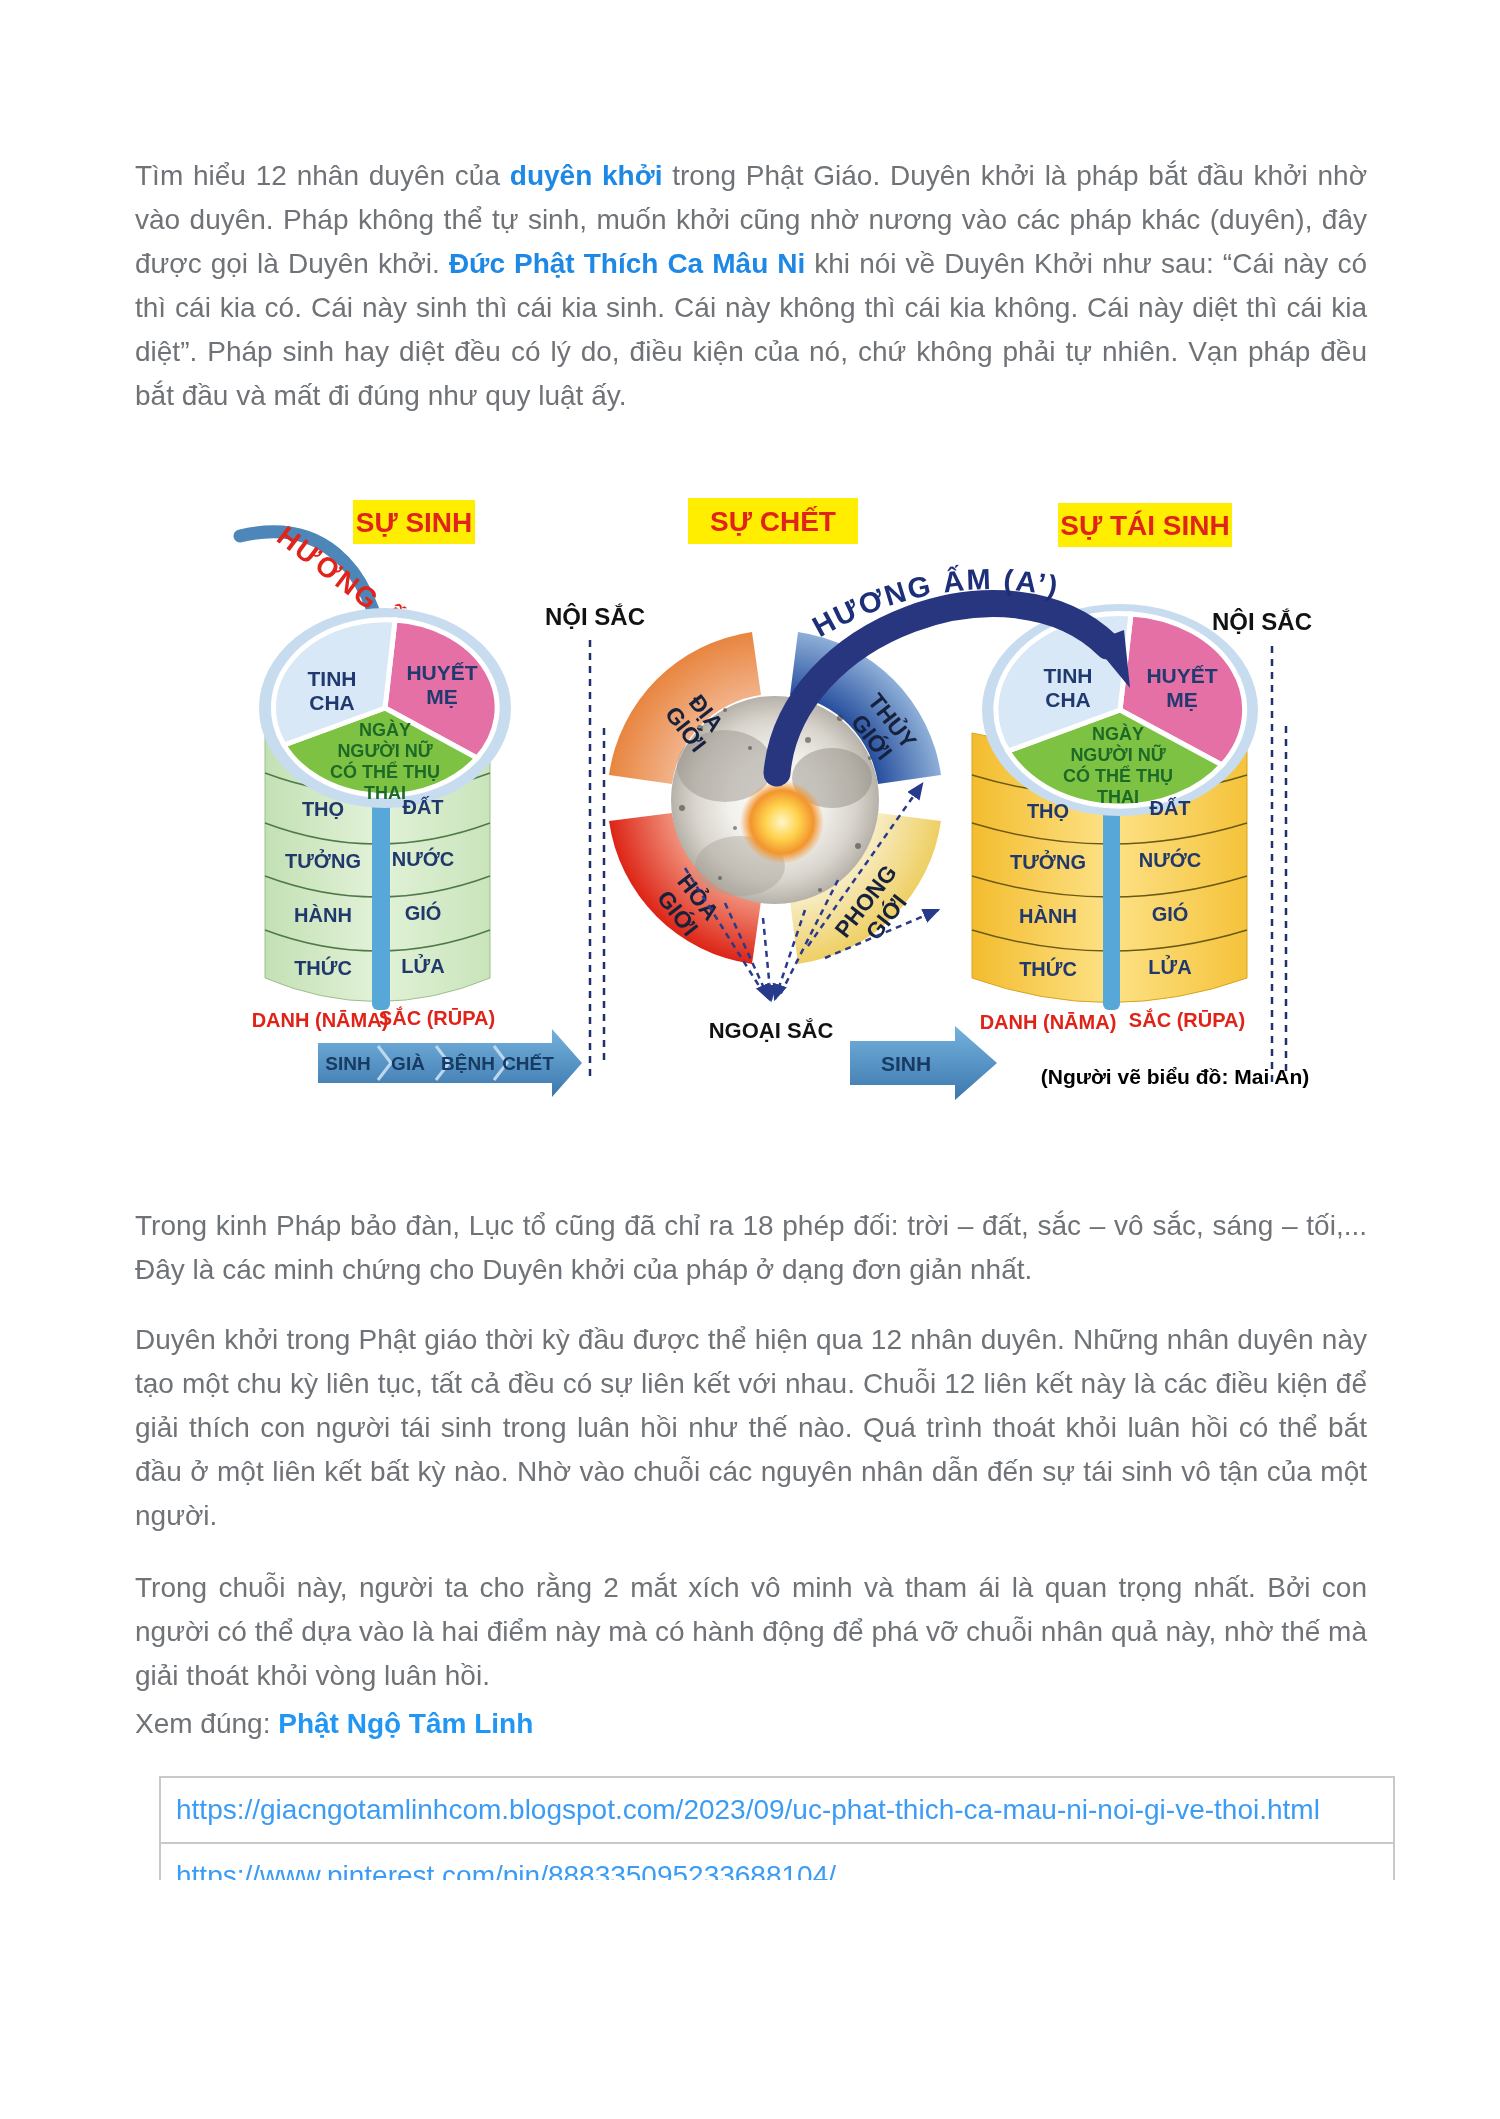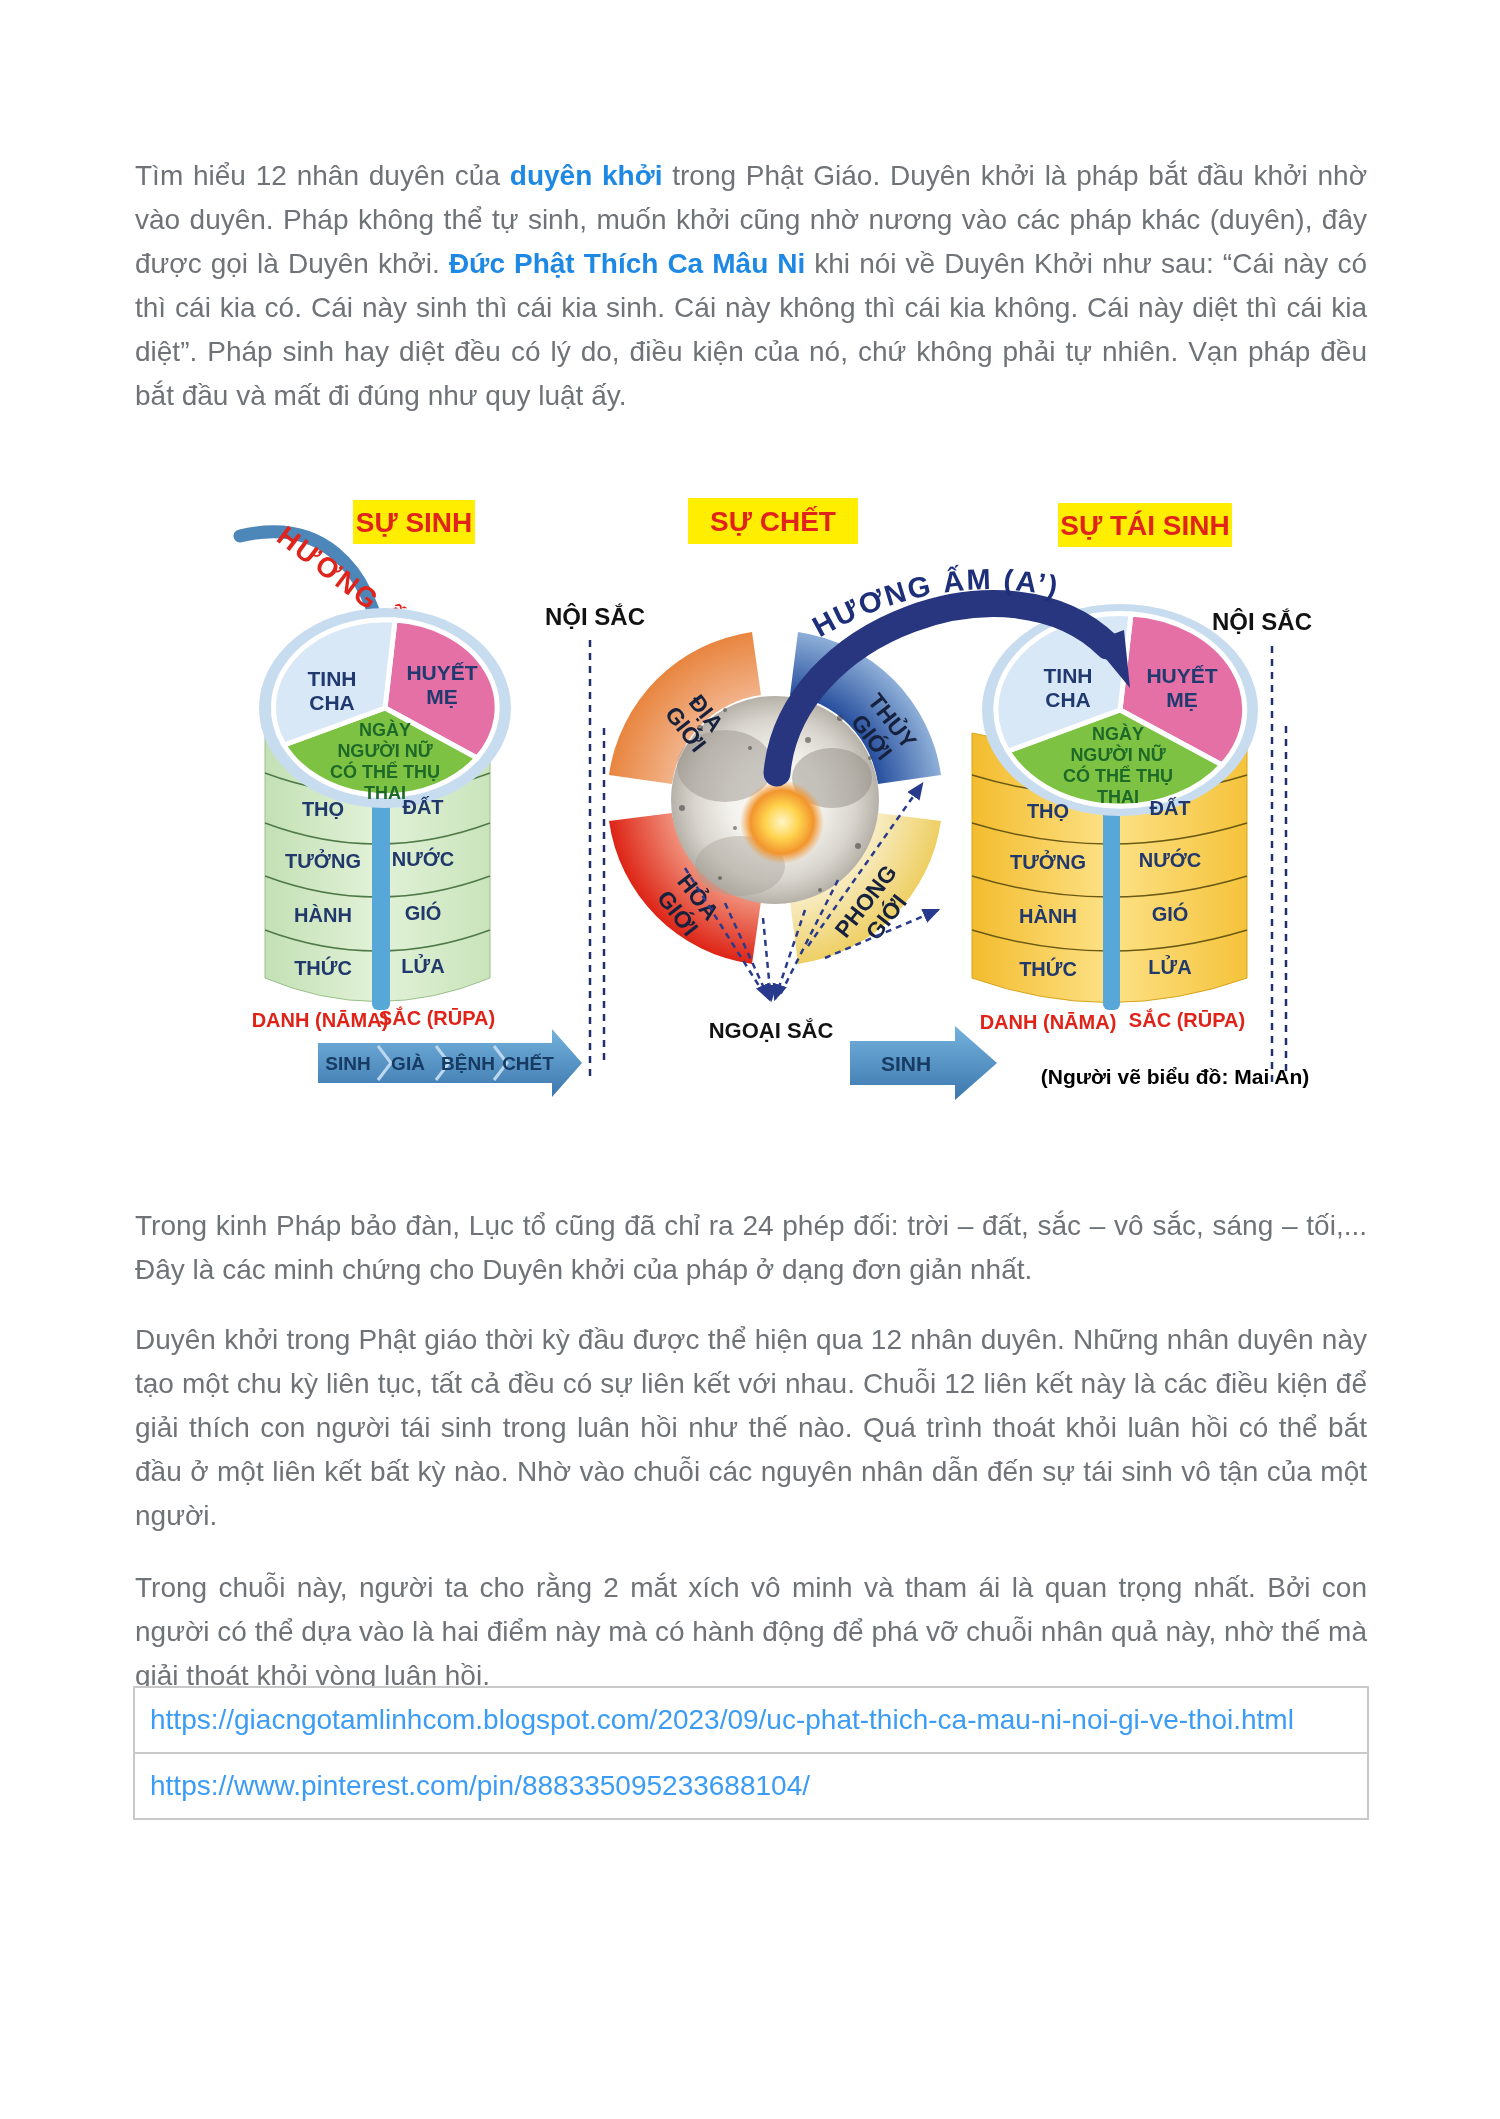--- a/index.html
+++ b/index.html
@@ -263,24 +263,24 @@
 
     <g>
       <polygon points="670,563 775,563 775,548 817,585 775,622 775,607 670,607" fill="url(#chevG)"></polygon>
       <text class="chevT" x="726" y="593" text-anchor="middle" style="font-size:21px">SINH</text>
     </g>
 
     <text class="credT" x="995" y="606" text-anchor="middle">(Người vẽ biểu đồ: Mai An)</text>
   </svg>
   </div>
 
-  <p class="para" style="top:1176px;">Trong kinh Pháp bảo đàn, Lục tổ cũng đã chỉ ra 24 phép đối: trời – đất, sắc – vô sắc, sáng – tối,... Đây là các minh chứng cho Duyên khởi của pháp ở dạng đơn giản nhất.</p>
+  <p class="para" style="top:1176px;">Trong kinh Pháp bảo đàn, Lục tổ cũng đã chỉ ra 18 phép đối: trời – đất, sắc – vô sắc, sáng – tối,... Đây là các minh chứng cho Duyên khởi của pháp ở dạng đơn giản nhất.</p>
   <p class="para" style="top:1290px;">Duyên khởi trong Phật giáo thời kỳ đầu được thể hiện qua 12 nhân duyên. Những nhân duyên này tạo một chu kỳ liên tục, tất cả đều có sự liên kết với nhau. Chuỗi 12 liên kết này là các điều kiện để giải thích con người tái sinh trong luân hồi như thế nào. Quá trình thoát khỏi luân hồi có thể bắt đầu ở một liên kết bất kỳ nào. Nhờ vào chuỗi các nguyên nhân dẫn đến sự tái sinh vô tận của một người.</p>
   <p class="para" style="top:1538px;">Trong chuỗi này, người ta cho rằng 2 mắt xích vô minh và tham ái là quan trọng nhất. Bởi con người có thể dựa vào là hai điểm này mà có hành động để phá vỡ chuỗi nhân quả này, nhờ thế mà giải thoát khỏi vòng luân hồi.</p>
 
   <p class="see-more" style="top:1680px;"><span>Xem đúng: </span><a>Phật Ngộ Tâm Linh</a></p>
 
-  <div class="link-boxes" style="top:1686px;">
+  <div class="link-boxes" style="top:1776px;margin-left:26px;">
     <div class="link-box"><a>https://giacngotamlinhcom.blogspot.com/2023/09/uc-phat-thich-ca-mau-ni-noi-gi-ve-thoi.html</a></div>
     <div class="link-box"><a>https://www.pinterest.com/pin/888335095233688104/</a></div>
   </div>
 
 </div>
 
 </body></html>

